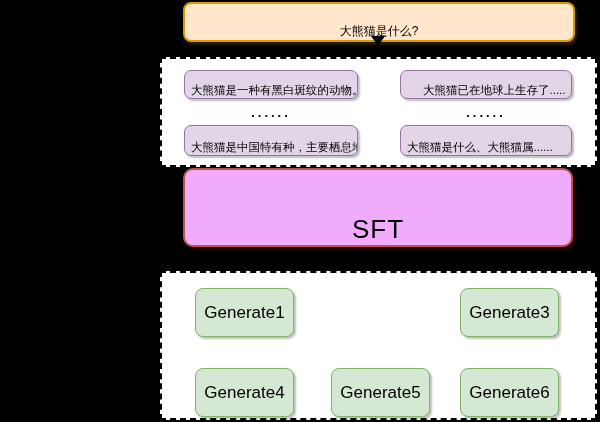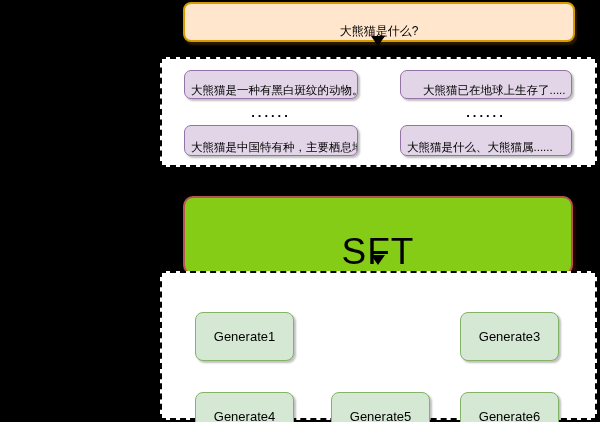--- a/index.html
+++ b/index.html
@@ -68,37 +68,36 @@
     display: flex; align-items: center; justify-content: center;
     font-weight: bold;
     font-size: 13px;
     letter-spacing: 3px;
   }
   .ellipsis-left  { left: 22px;  width: 174px; }
   .ellipsis-right { left: 238px; width: 172px; }
 
   
   .sft-box {
-    left: 183px; top: 196px; width: 390px; height: 79px;
-    background: #84cc16;
+    left: 183px; top: 168px; width: 390px; height: 79px;
+    background: #f0abfc;
     border: 2px solid #b85450;
     border-radius: 10px;
-    font-size: 37px;
+    font-size: 26px;
     letter-spacing: 1px;
     box-shadow: 3px 3px 2px rgba(60,10,10,0.6);
   }
 
   
   .generate-box {
     background: #d5e8d4;
     border: 1px solid #82b366;
     border-radius: 8px;
-    font-size: 13px;
+    font-size: 17px;
     box-shadow: 2px 2px 2px rgba(0,0,0,0.25);
-    margin-top: 24px;
   }
   .gcol-1 { left: 33px; }
   .gcol-2 { left: 169px; }
   .gcol-3 { left: 298px; }
   .grow-1 { top: 15px; }
   .grow-2 { top: 95px; }
   .generate-box { width: 99px; height: 49px; position: absolute; box-sizing: border-box; display: flex; align-items: center; justify-content: center; }
 </style>
 </head>
 <body>

